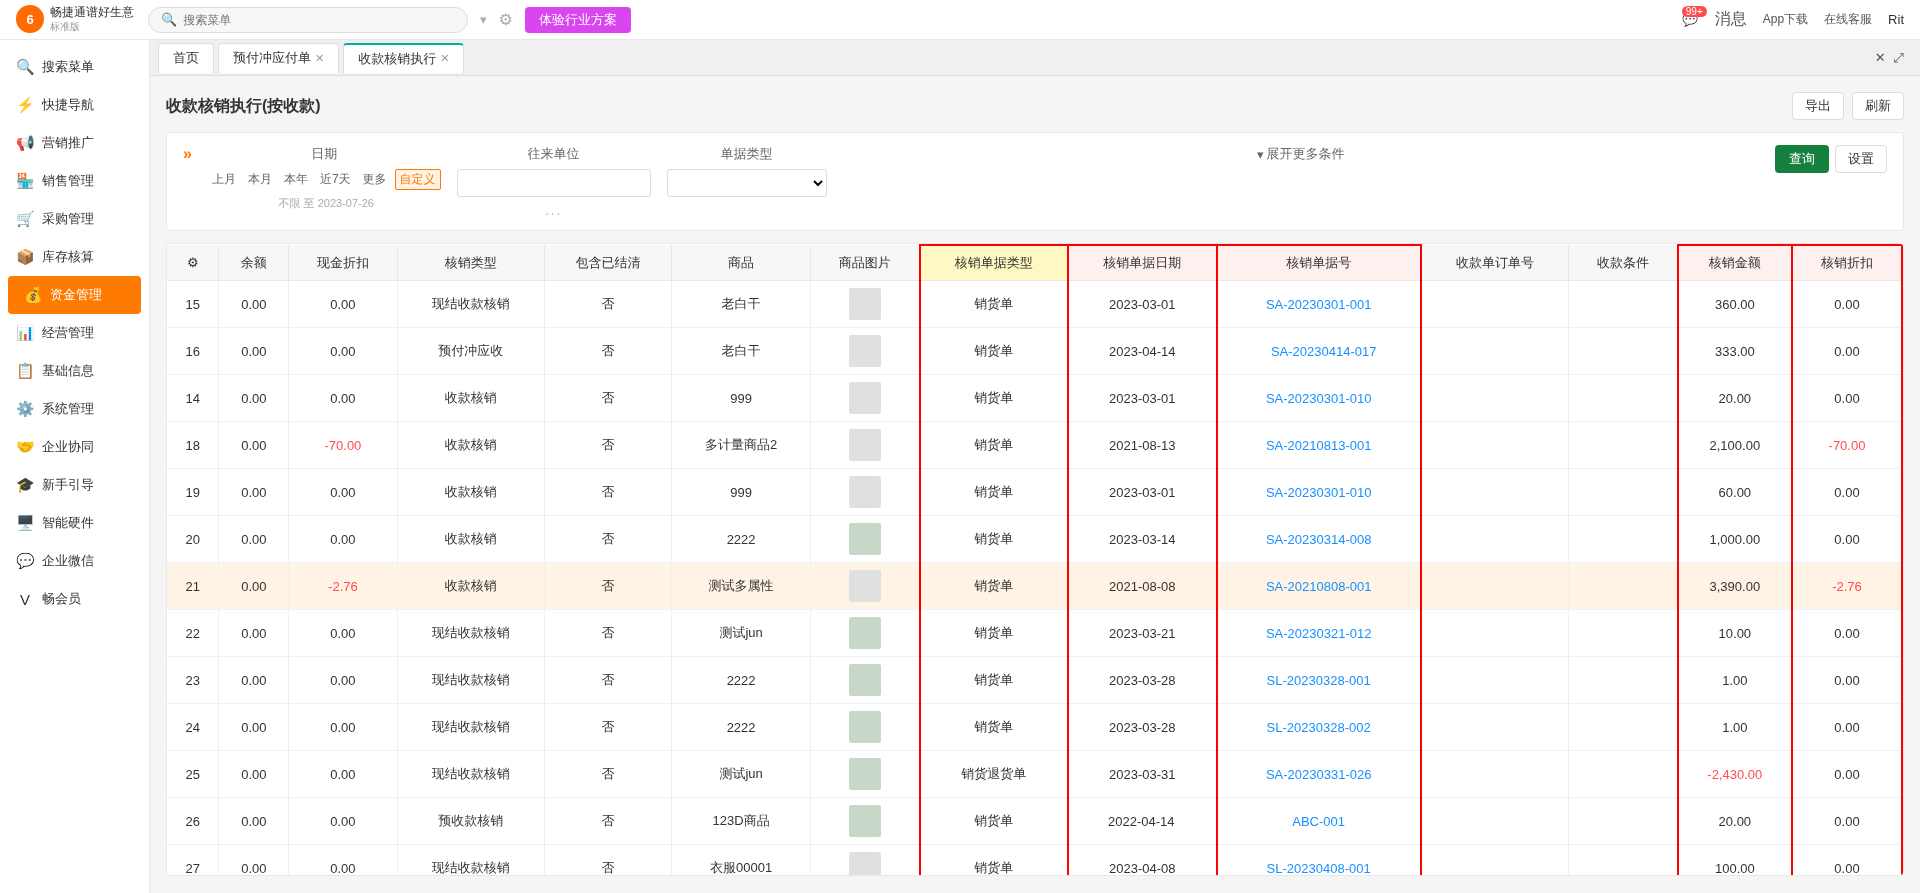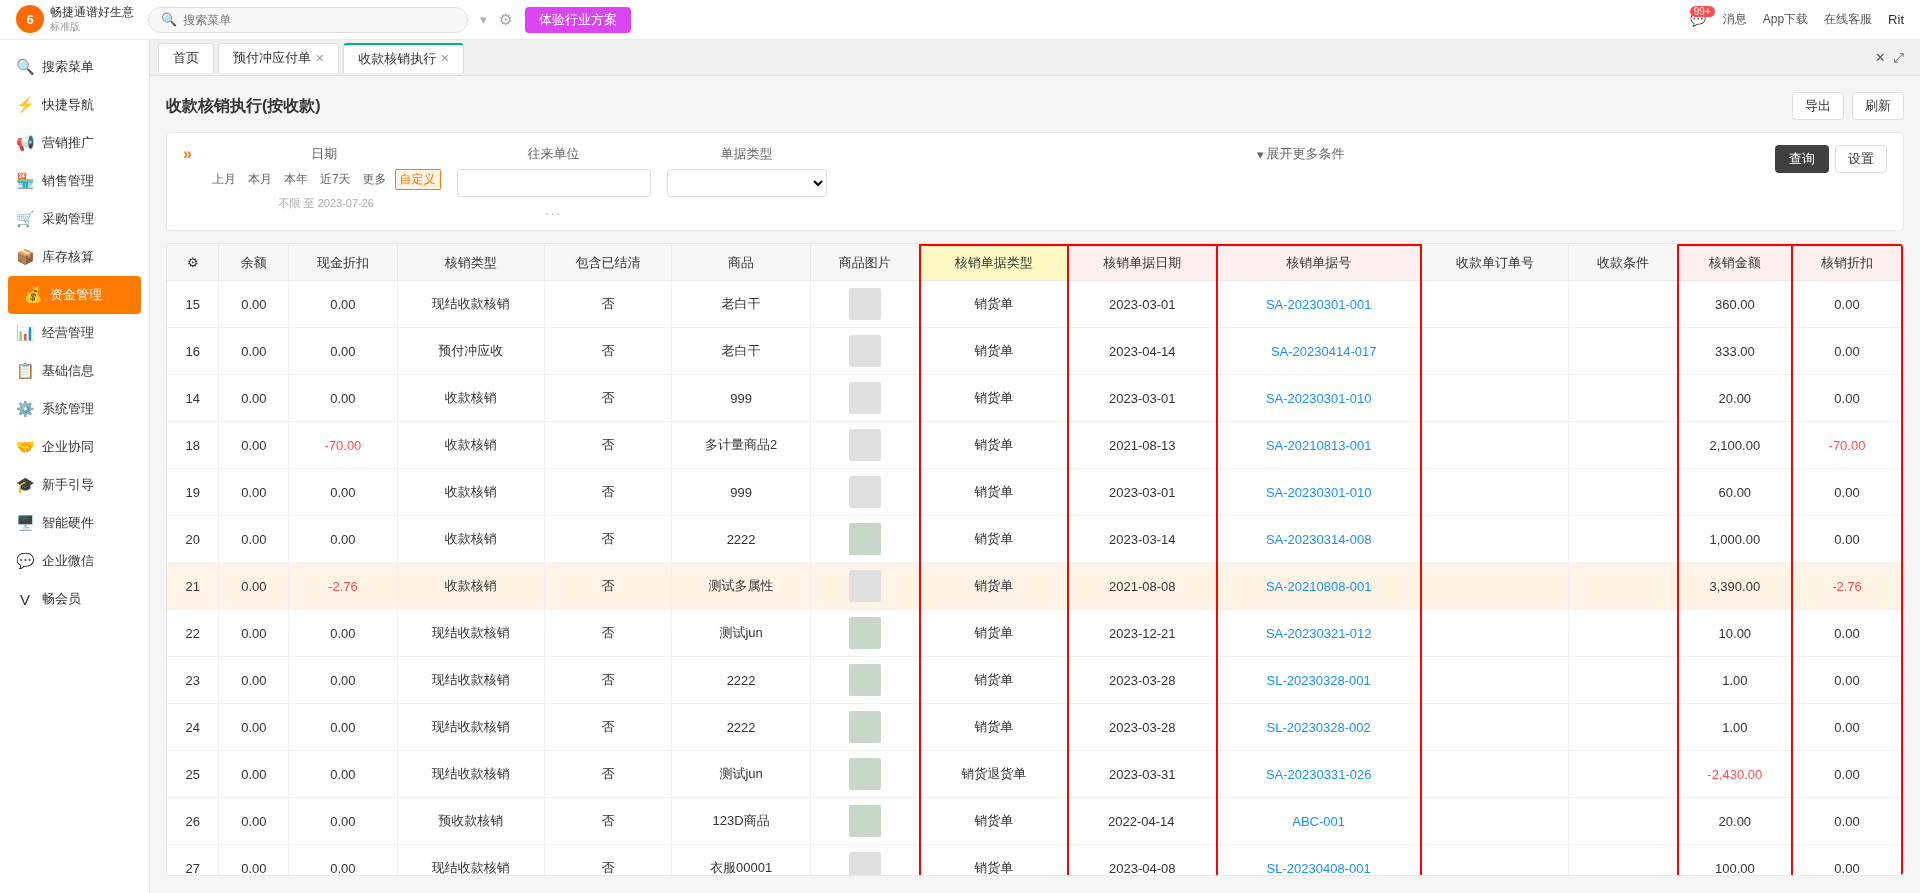--- a/index.html
+++ b/index.html
@@ -130,21 +130,21 @@
       margin-bottom: 12px;
     }
     .page-title { font-size: 16px; font-weight: bold; color: #333; }
     .page-actions { display: flex; gap: 8px; margin-left: 40px; }
     .btn-outline {
       border: 1px solid #ddd; background: #fff; color: #333;
       border-radius: 4px; padding: 4px 12px; cursor: pointer; font-size: 13px;
       display: flex; align-items: center; gap: 4px;
     }
     .btn-primary {
-      background: #404040; color: #fff; border: none;
+      background: #15803d; color: #fff; border: none;
       border-radius: 4px; padding: 4px 14px; cursor: pointer; font-size: 13px;
     }
 
     
     .filter-area {
       background: #fff;
       border: 1px solid #e8e8e8;
       border-radius: 4px;
       padding: 12px 16px;
       margin-bottom: 12px;
@@ -232,21 +232,21 @@
   </div>
   <span style="color:#aaa;cursor:pointer">▾</span>
   <span style="color:#aaa;cursor:pointer;font-size:16px">⚙</span>
   <button class="top-bar-btn">体验行业方案</button>
   <div class="top-bar-spacer"></div>
   <div class="top-bar-icons">
     <div class="icon-badge">
       <span>💬</span>
       <span class="badge">99+</span>
     </div>
-    <span style="font-size:12px;color:#555;">消息</span>
+    <span style="font-size:16px;color:#555;">消息</span>
     <span style="font-size:12px;color:#555;cursor:pointer;">App下载</span>
     <span style="font-size:12px;color:#555;cursor:pointer;">在线客服</span>
     <span style="font-size:13px;color:#333;cursor:pointer;">Rit</span>
   </div>
 </div>
 
 <div class="layout">
 
   <div class="sidebar">
     <div id="sidebar-items-container">
@@ -522,21 +522,21 @@
               </tr>
               <tr>
                 <td>22</td>
                 <td>0.00</td>
                 <td>0.00</td>
                 <td>现结收款核销</td>
                 <td>否</td>
                 <td>测试jun</td>
                 <td><span class="img-placeholder has-img"></span></td>
                 <td style="border-left: 2px solid rgb(255, 0, 0); border-right: 2px solid rgb(255, 0, 0);">销货单</td>
-                <td style="border-left: 2px solid rgb(255, 0, 0); border-right: 2px solid rgb(255, 0, 0);">2023-12-21</td>
+                <td style="border-left: 2px solid rgb(255, 0, 0); border-right: 2px solid rgb(255, 0, 0);">2023-03-21</td>
                 <td class="link-cell" style="border-left: 2px solid rgb(255, 0, 0); border-right: 2px solid rgb(255, 0, 0);">SA-20230321-012</td>
                 <td></td>
                 <td></td>
                 <td style="border-left: 2px solid rgb(255, 0, 0); border-right: 2px solid rgb(255, 0, 0);">10.00</td>
                 <td style="border-left: 2px solid rgb(255, 0, 0); border-right: 2px solid rgb(255, 0, 0);">0.00</td>
               </tr>
               <tr>
                 <td>23</td>
                 <td>0.00</td>
                 <td>0.00</td>

